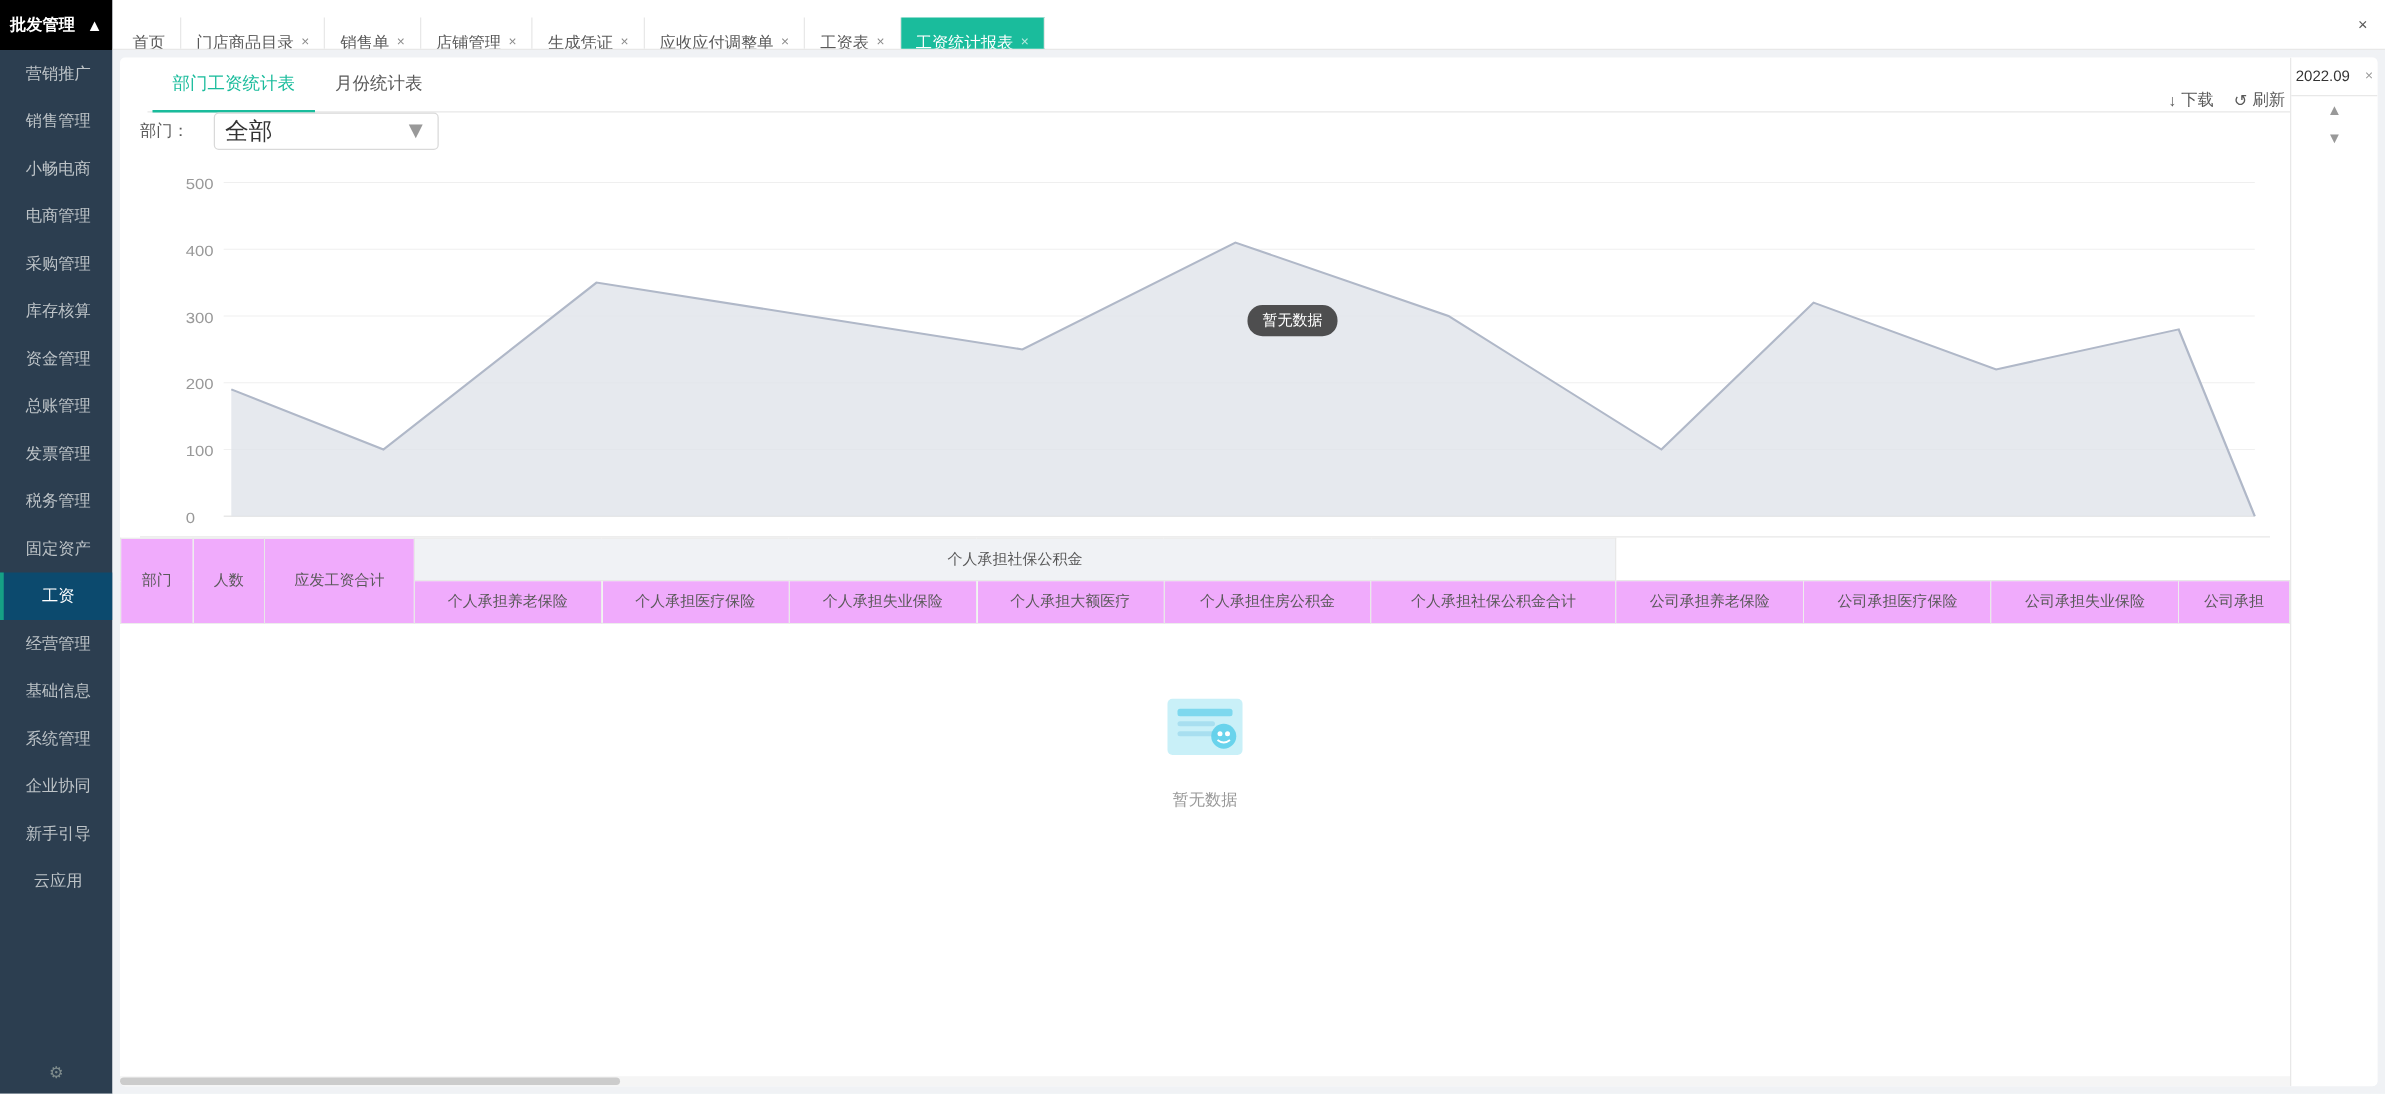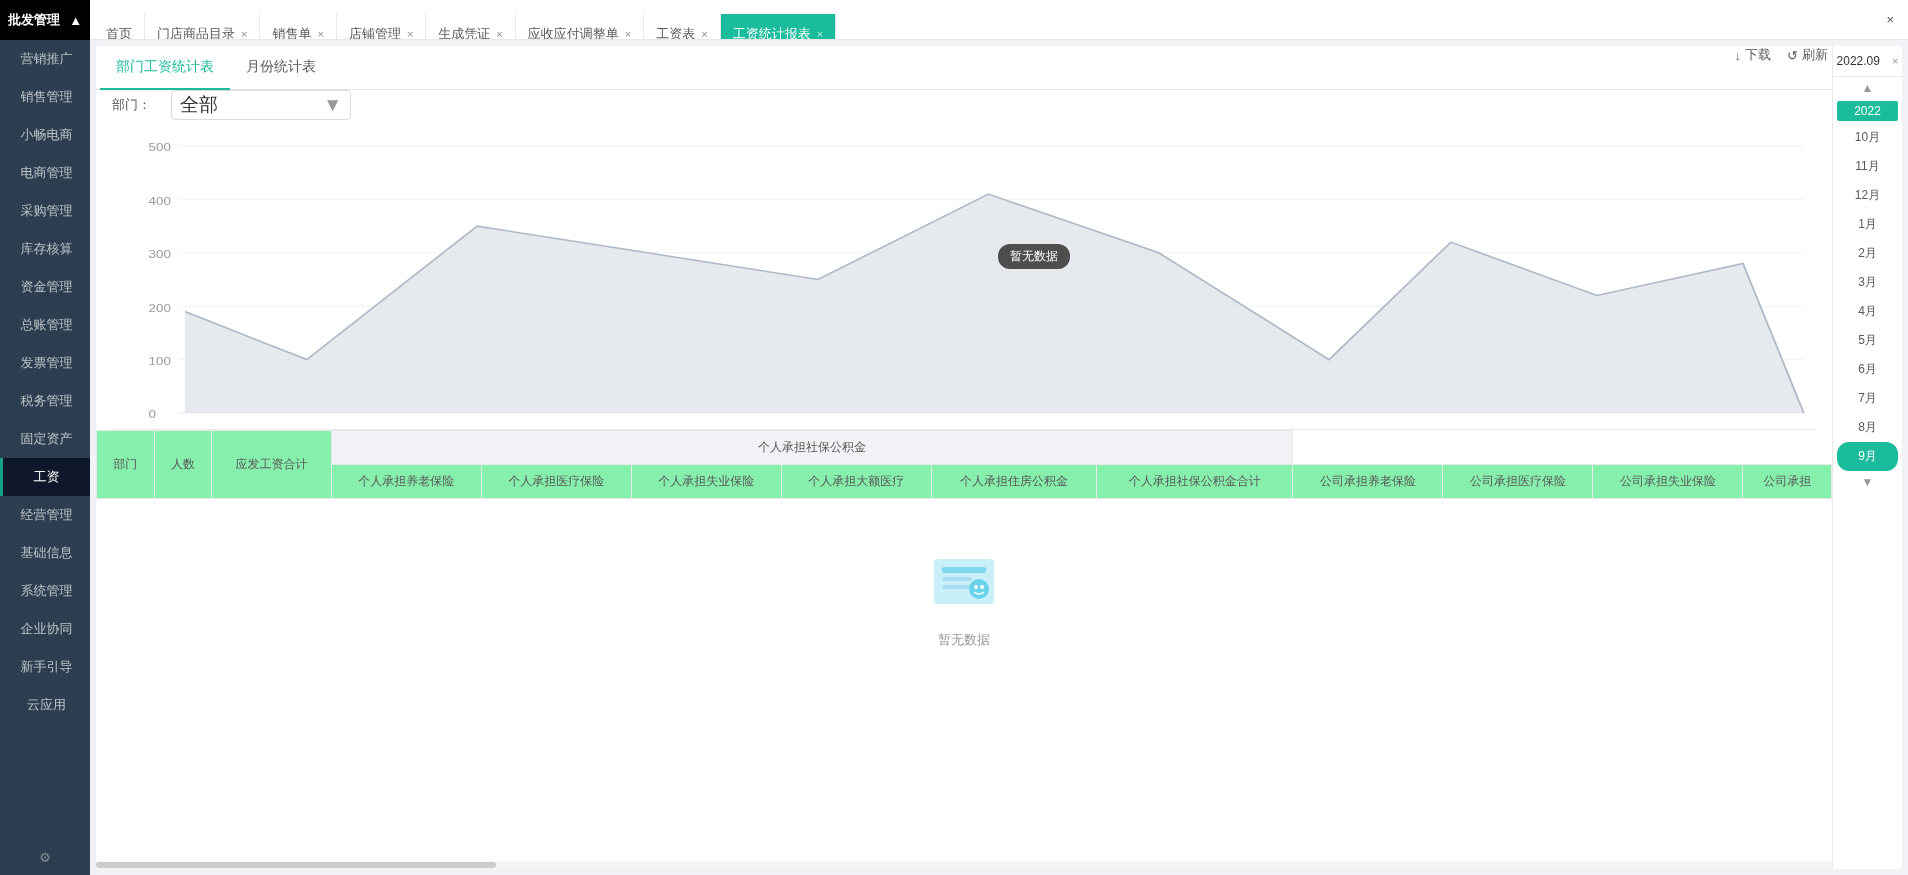--- a/index.html
+++ b/index.html
@@ -27,21 +27,21 @@
       height: 40px;
     }
     .sidebar-item {
       padding: 10px 8px;
       text-align: center;
       font-size: 13px;
       color: #bdc3c7;
       cursor: pointer;
       border-left: 3px solid transparent;
     }
-    .sidebar-item.active { background: #0f172a; color: #fff; border-left: 3px solid #16a085; }
+    .sidebar-item.active { background: #0c4a6e; color: #fff; border-left: 3px solid #16a085; }
     .sidebar-footer {
       margin-top: auto;
       padding: 10px;
       text-align: center;
       color: #7f8c8d;
       cursor: pointer;
     }
 
     
     .main {
@@ -178,21 +178,21 @@
       flex: 1;
       overflow: auto;
       margin: 0;
     }
     table {
       width: 100%;
       border-collapse: collapse;
       font-size: 12px;
     }
     thead tr th {
-      background: #86efac;
+      background: #f0abfc;
       border: 1px solid #e8e8e8;
       padding: 8px 10px;
       white-space: nowrap;
       text-align: center;
       color: #595959;
       font-weight: normal;
       position: sticky;
       top: 0;
       z-index: 2;
     }
@@ -341,21 +341,21 @@
         <div class="tab-item">工资表<span class="close-btn">×</span></div>
         <div class="tab-item active">工资统计报表<span class="close-btn">×</span></div>
       </div>
     <div class="tab-close-all">×</div>
   </div>
 
   <div class="content">
 
     <div class="page-content">
 
-      <div style="display:flex; align-items:flex-start; border-bottom:1px solid #e8e8e8; padding: 0 4px; flex-shrink:0; height:44px;">
+      <div style="display:flex; align-items:flex-end; border-bottom:1px solid #e8e8e8; padding: 0 4px; flex-shrink:0; height:44px;margin-left:22px;">
         <div id="sub-tabs" style="display:flex; height:100%;">
             <div class="sub-tab active">部门工资统计表</div>
             <div class="sub-tab">月份统计表</div>
           </div>
         <div class="toolbar-right" style="margin-left:auto; display:flex; gap:16px; align-items:center;">
           <div class="toolbar-btn">
             <span>↓</span>
             <span>下载</span>
           </div>
           <div class="toolbar-btn">
@@ -444,33 +444,18 @@
 
     </div>
 
     <div class="calendar-panel">
       <div class="cal-header">
         <span>2022.09</span>
         <span style="cursor:pointer; font-size:11px; color:#999;">×</span>
       </div>
       <div class="cal-nav">
         <div class="cal-arrow">▲</div>
-        <div id="calendar-months" style="width:100%;">
-            <div class="cal-year-badge">2022</div>
-            <div class="cal-month-item">10月</div>
-            <div class="cal-month-item">11月</div>
-            <div class="cal-month-item">12月</div>
-            <div class="cal-month-item">1月</div>
-            <div class="cal-month-item">2月</div>
-            <div class="cal-month-item">3月</div>
-            <div class="cal-month-item">4月</div>
-            <div class="cal-month-item">5月</div>
-            <div class="cal-month-item">6月</div>
-            <div class="cal-month-item">7月</div>
-            <div class="cal-month-item">8月</div>
-            <div class="cal-month-item active">9月</div>
-          </div>
         <div class="cal-arrow">▼</div>
       </div>
     </div>
 
   </div>
 </div>
 
 </body></html>

